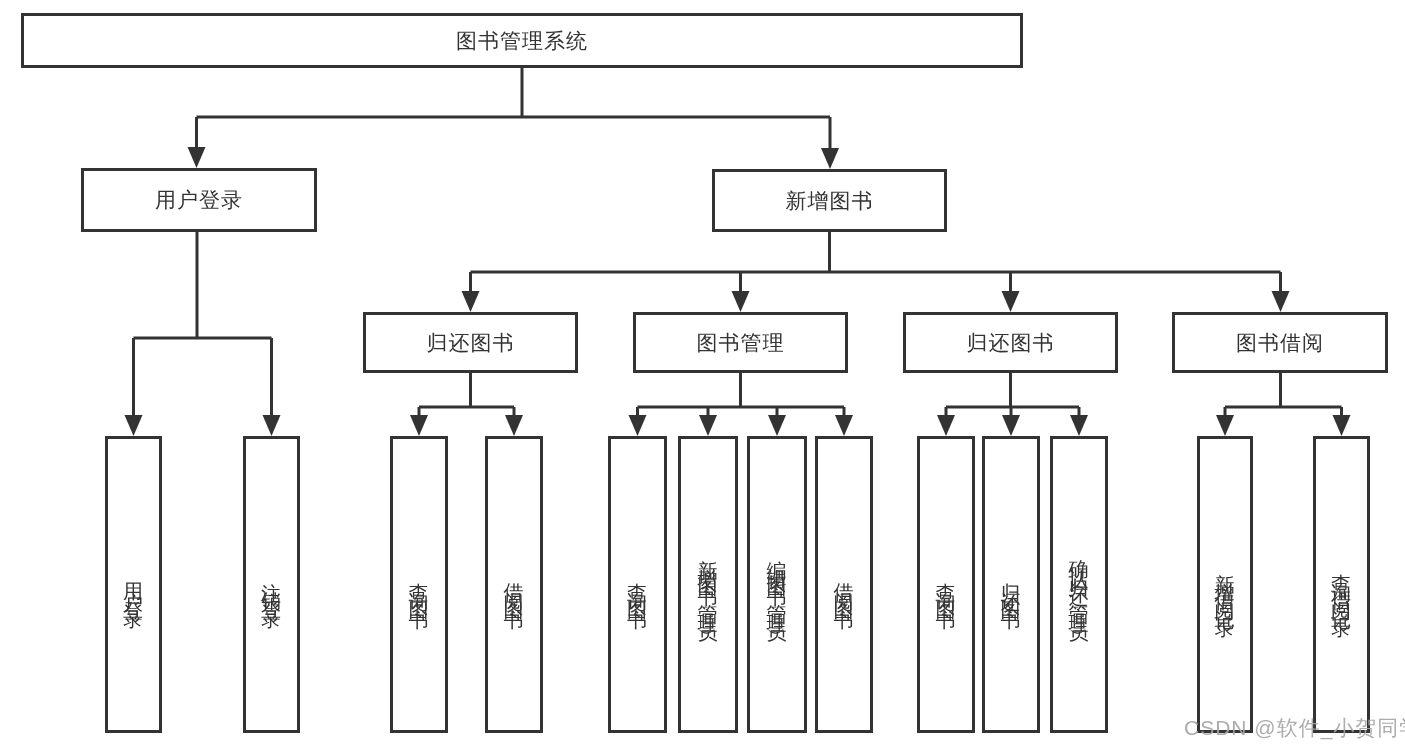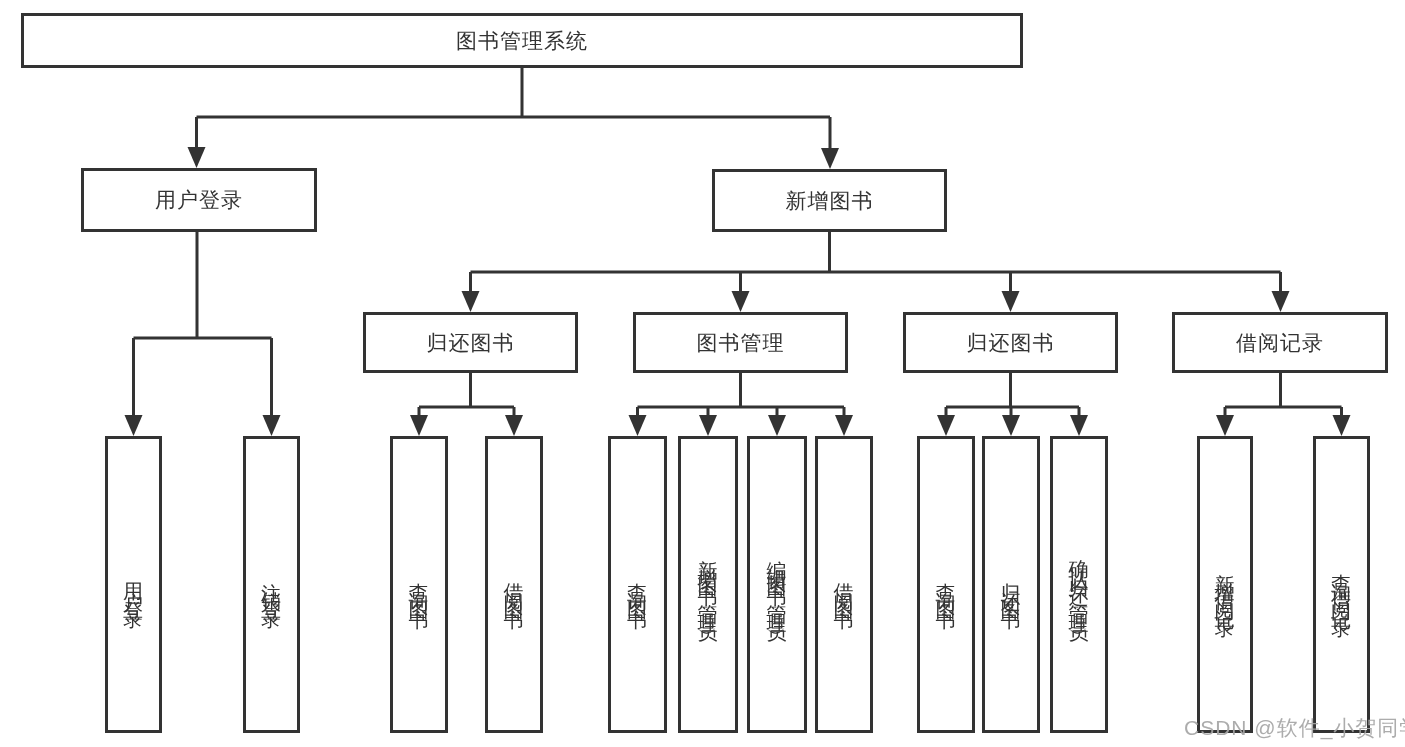--- a/index.html
+++ b/index.html
@@ -107,21 +107,21 @@
   <div class="box" style="left:363px;top:312px;width:215px;height:61px">
     <span>归还图书</span>
   </div>
   <div class="box" style="left:633px;top:312px;width:215px;height:61px">
     <span>图书管理</span>
   </div>
   <div class="box" style="left:903px;top:312px;width:215px;height:61px">
     <span>归还图书</span>
   </div>
   <div class="box" style="left:1172px;top:312px;width:216px;height:61px">
-    <span>借阅记录</span>
+    <span>图书借阅</span>
   </div>
 
   <div class="vbox" style="left:105px;width:57px">
     <span>用户登录</span>
   </div>
   <div class="vbox" style="left:243px;width:57px">
     <span>注销登录</span>
   </div>
 
   <div class="vbox" style="left:390px;width:58px">

